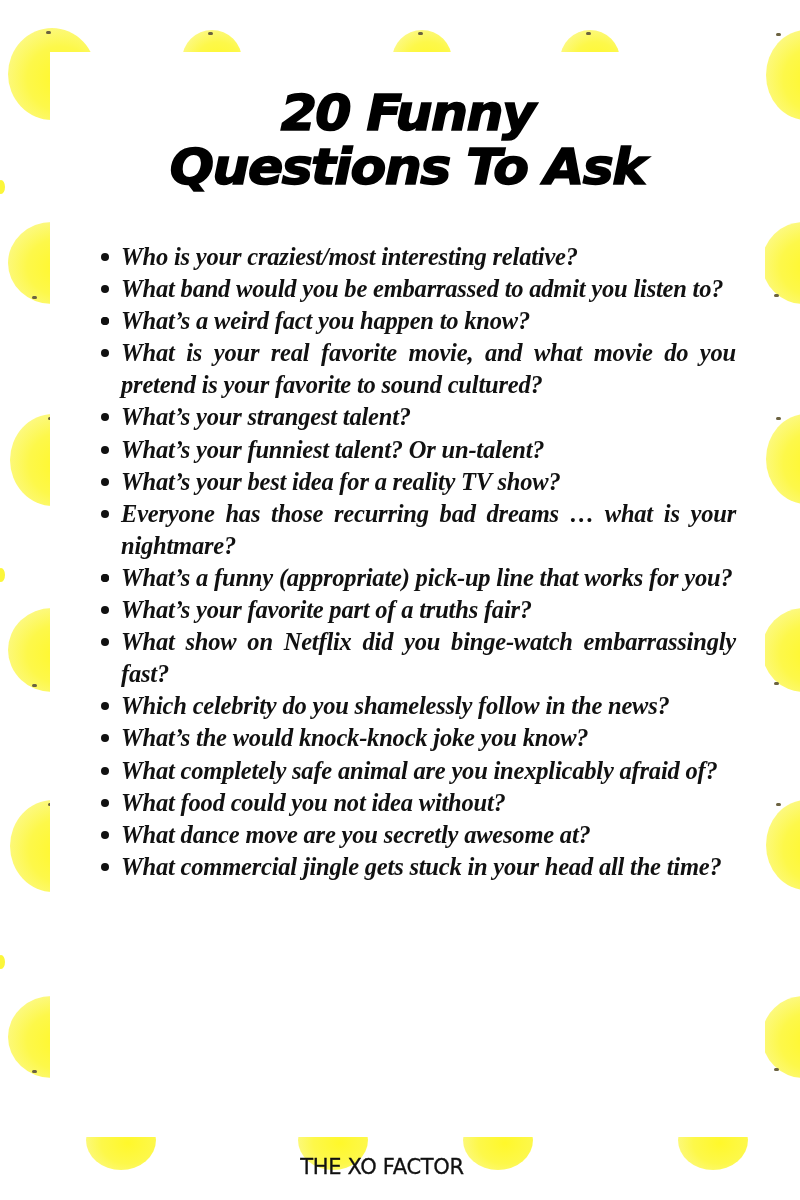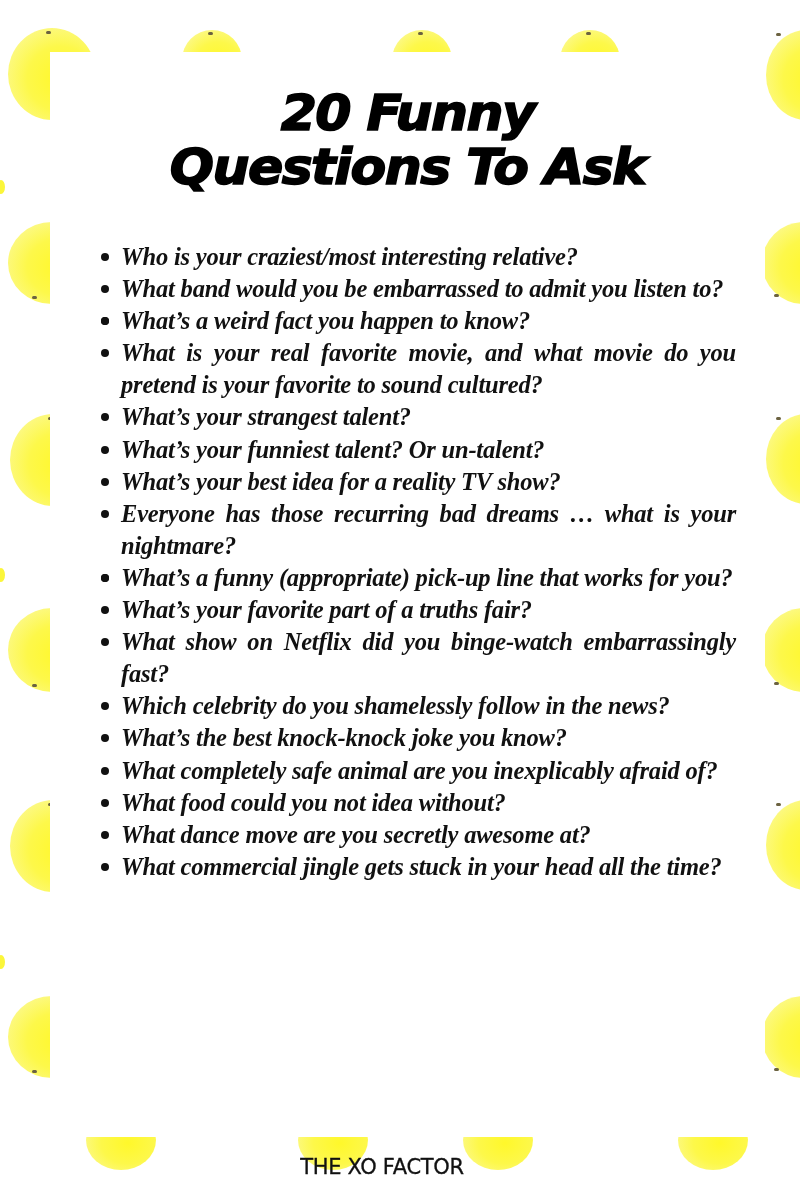--- a/index.html
+++ b/index.html
@@ -177,21 +177,21 @@
     <li><span class="bullet"></span><span>What is your real favorite movie, and what movie do you pretend is your favorite to sound cultured?</span></li>
     <li><span class="bullet"></span><span>What’s your strangest talent?</span></li>
     <li><span class="bullet"></span><span>What’s your funniest talent? Or un-talent?</span></li>
     <li><span class="bullet"></span><span>What’s your best idea for a reality TV show?</span></li>
     <li><span class="bullet"></span><span>Everyone has those recurring bad dreams … what is your nightmare?</span></li>
     <li><span class="bullet"></span></li>
     <li><span class="bullet"></span><span>What’s a funny (appropriate) pick-up line that works for you?</span></li>
     <li><span class="bullet"></span><span>What’s your favorite part of a truths fair?</span></li>
     <li><span class="bullet"></span><span>What show on Netflix did you binge-watch embarrassingly fast?</span></li>
     <li><span class="bullet"></span><span>Which celebrity do you shamelessly follow in the news?</span></li>
-    <li><span class="bullet"></span><span>What’s the best knock-knock joke you know?</span></li>
+    <li><span class="bullet"></span><span>What’s the would knock-knock joke you know?</span></li>
     <li><span class="bullet"></span><span>What completely safe animal are you inexplicably afraid of?</span></li>
     <li><span class="bullet"></span><span>What food could you not idea without?</span></li>
     <li><span class="bullet"></span><span>What dance move are you secretly awesome at?</span></li>
     <li><span class="bullet"></span><span>What commercial jingle gets stuck in your head all the time?</span></li>
   </ul>
 </div>
 
 <div class="footer">THE XO FACTOR</div>
 
 </body></html>

